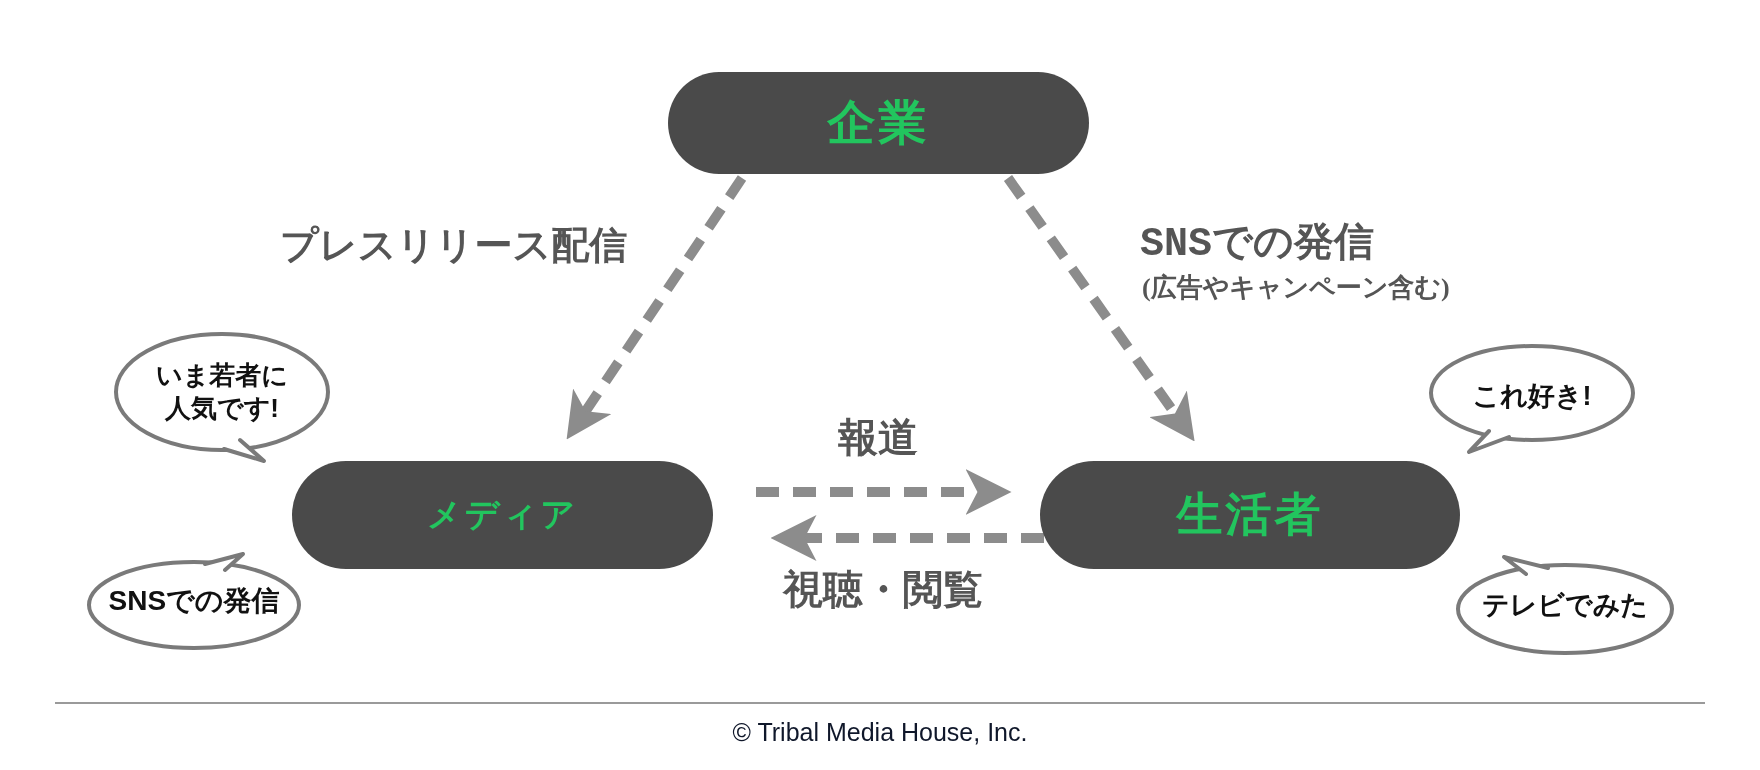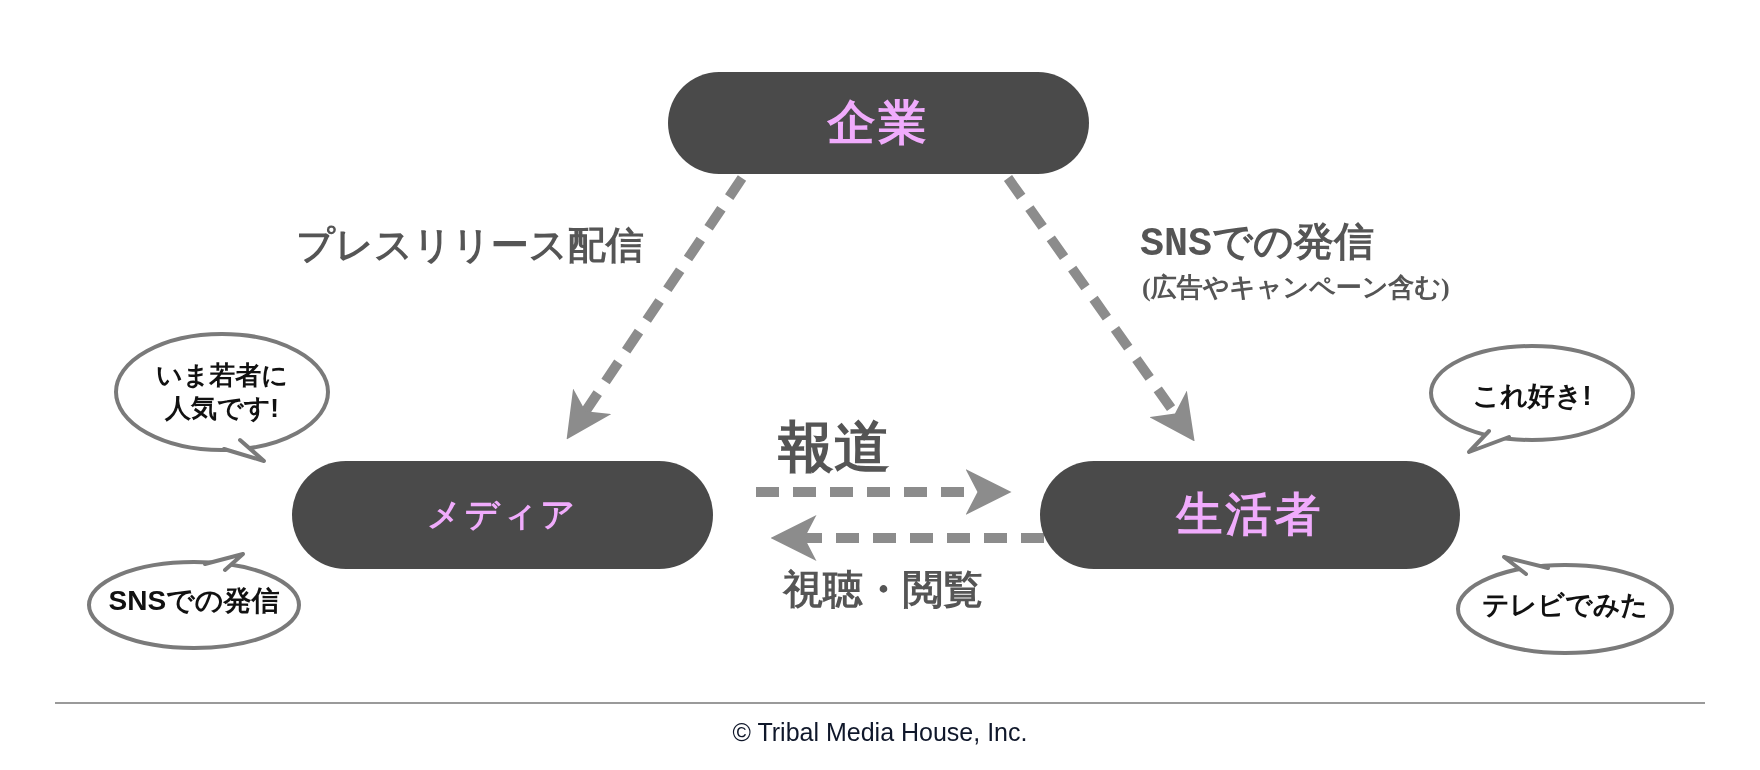--- a/index.html
+++ b/index.html
@@ -4,30 +4,30 @@
 <style>
   html,body{margin:0;padding:0;background:#ffffff;}
   .canvas{
     position:relative;width:1760px;height:770px;background:#ffffff;overflow:hidden;
     font-family:"Liberation Sans","DejaVu Sans",sans-serif;
   }
   .arrows{position:absolute;left:0;top:0;width:1760px;height:770px;pointer-events:none;}
   .pill{
     position:absolute;background:#4a4a4a;border-radius:64px;
     display:flex;align-items:center;justify-content:center;
-    color:#f0abfc;font-weight:bold;letter-spacing:3px;
+    color:#22c55e;font-weight:bold;letter-spacing:3px;
   }
   .pill-company{left:668px;top:72px;width:421px;height:102px;font-size:48px;}
   .pill-media{left:292px;top:461px;width:421px;height:108px;font-size:34px;}
   .pill-consumer{left:1040px;top:461px;width:420px;height:108px;font-size:46px;font-family:Liberation Mono, monospace;}
   .edge-label{position:absolute;color:#555555;font-weight:bold;}
-  .lbl-press{left:280px;top:220px;width:380px;text-align:center;font-size:38px;}
+  .lbl-press{left:280px;top:220px;width:380px;font-size:38px;}
   .lbl-sns{left:1140px;top:214px;font-size:40px;font-family:Liberation Mono, monospace;}
   .lbl-sns-sub{left:1142px;top:270px;font-size:26px;font-family:Liberation Serif, serif;}
-  .lbl-report{left:778px;top:410px;width:200px;text-align:left;font-size:56px;}
+  .lbl-report{left:778px;top:410px;width:200px;text-align:center;font-size:40px;}
   .lbl-view{left:768px;top:562px;width:230px;text-align:center;font-size:40px;}
   .bubble{position:absolute;}
   .bubble svg{position:absolute;left:0;top:0;}
   .bubble-text{
     position:absolute;left:0;top:0;right:0;bottom:0;
     display:flex;flex-direction:column;align-items:center;justify-content:center;
     font-weight:bold;color:#111111;line-height:1.28;text-align:center;
   }
   .bub-media-top{left:112px;top:330px;width:220px;height:134px;}
   .bub-media-top .bubble-text{font-size:26px;padding-bottom:10px;}

